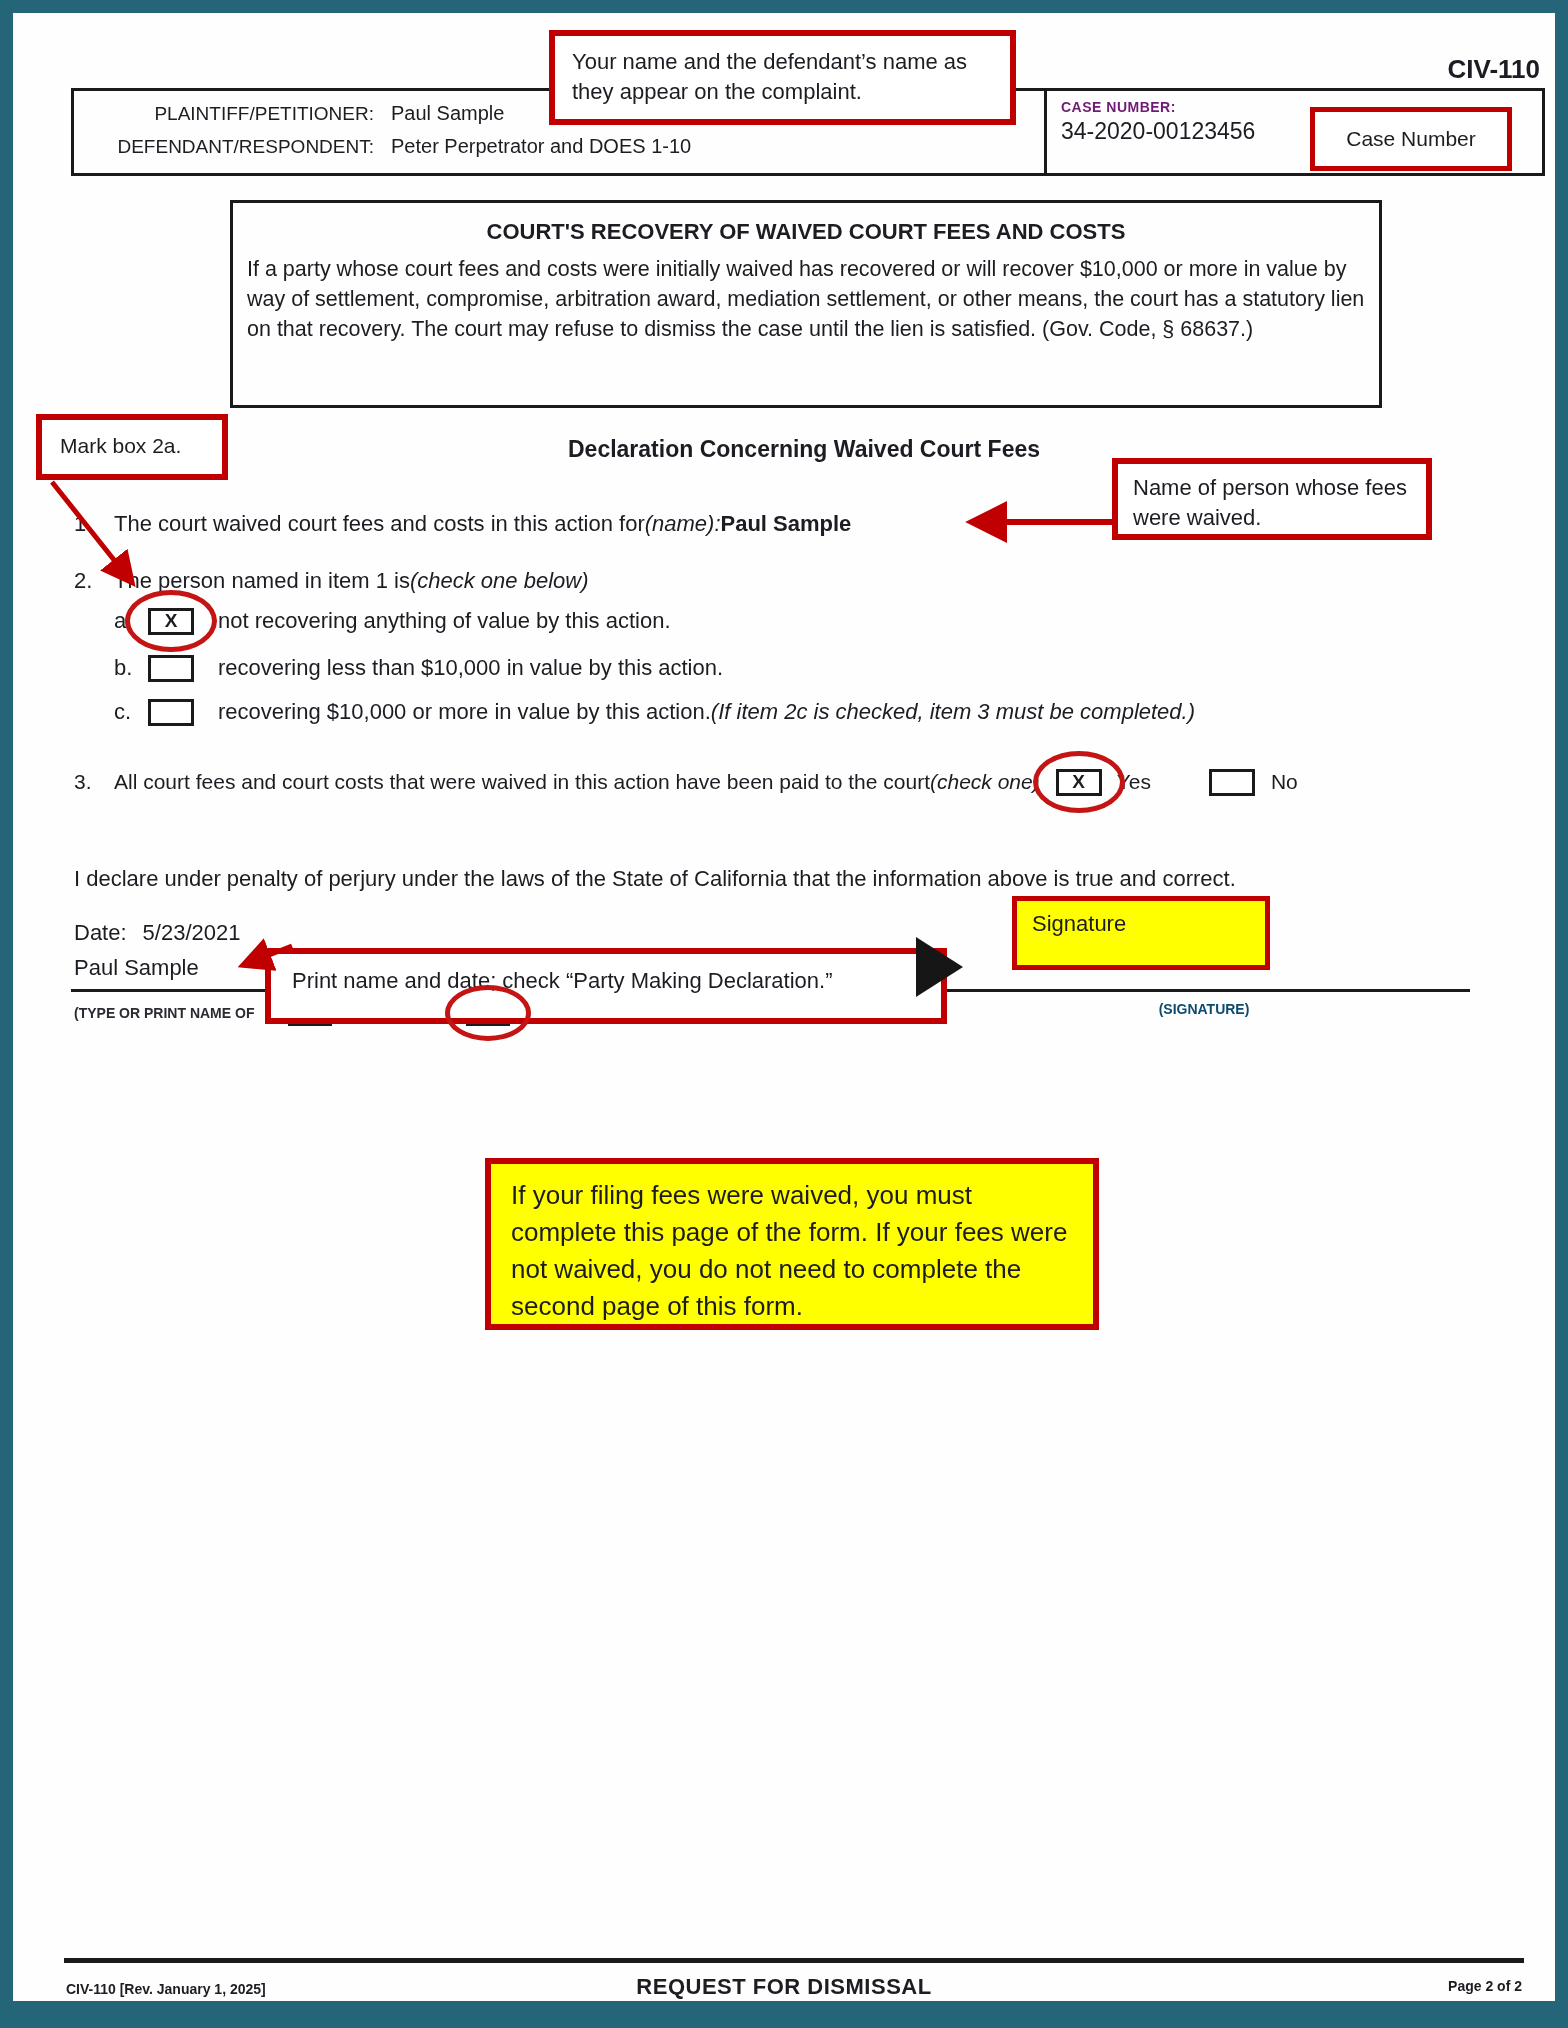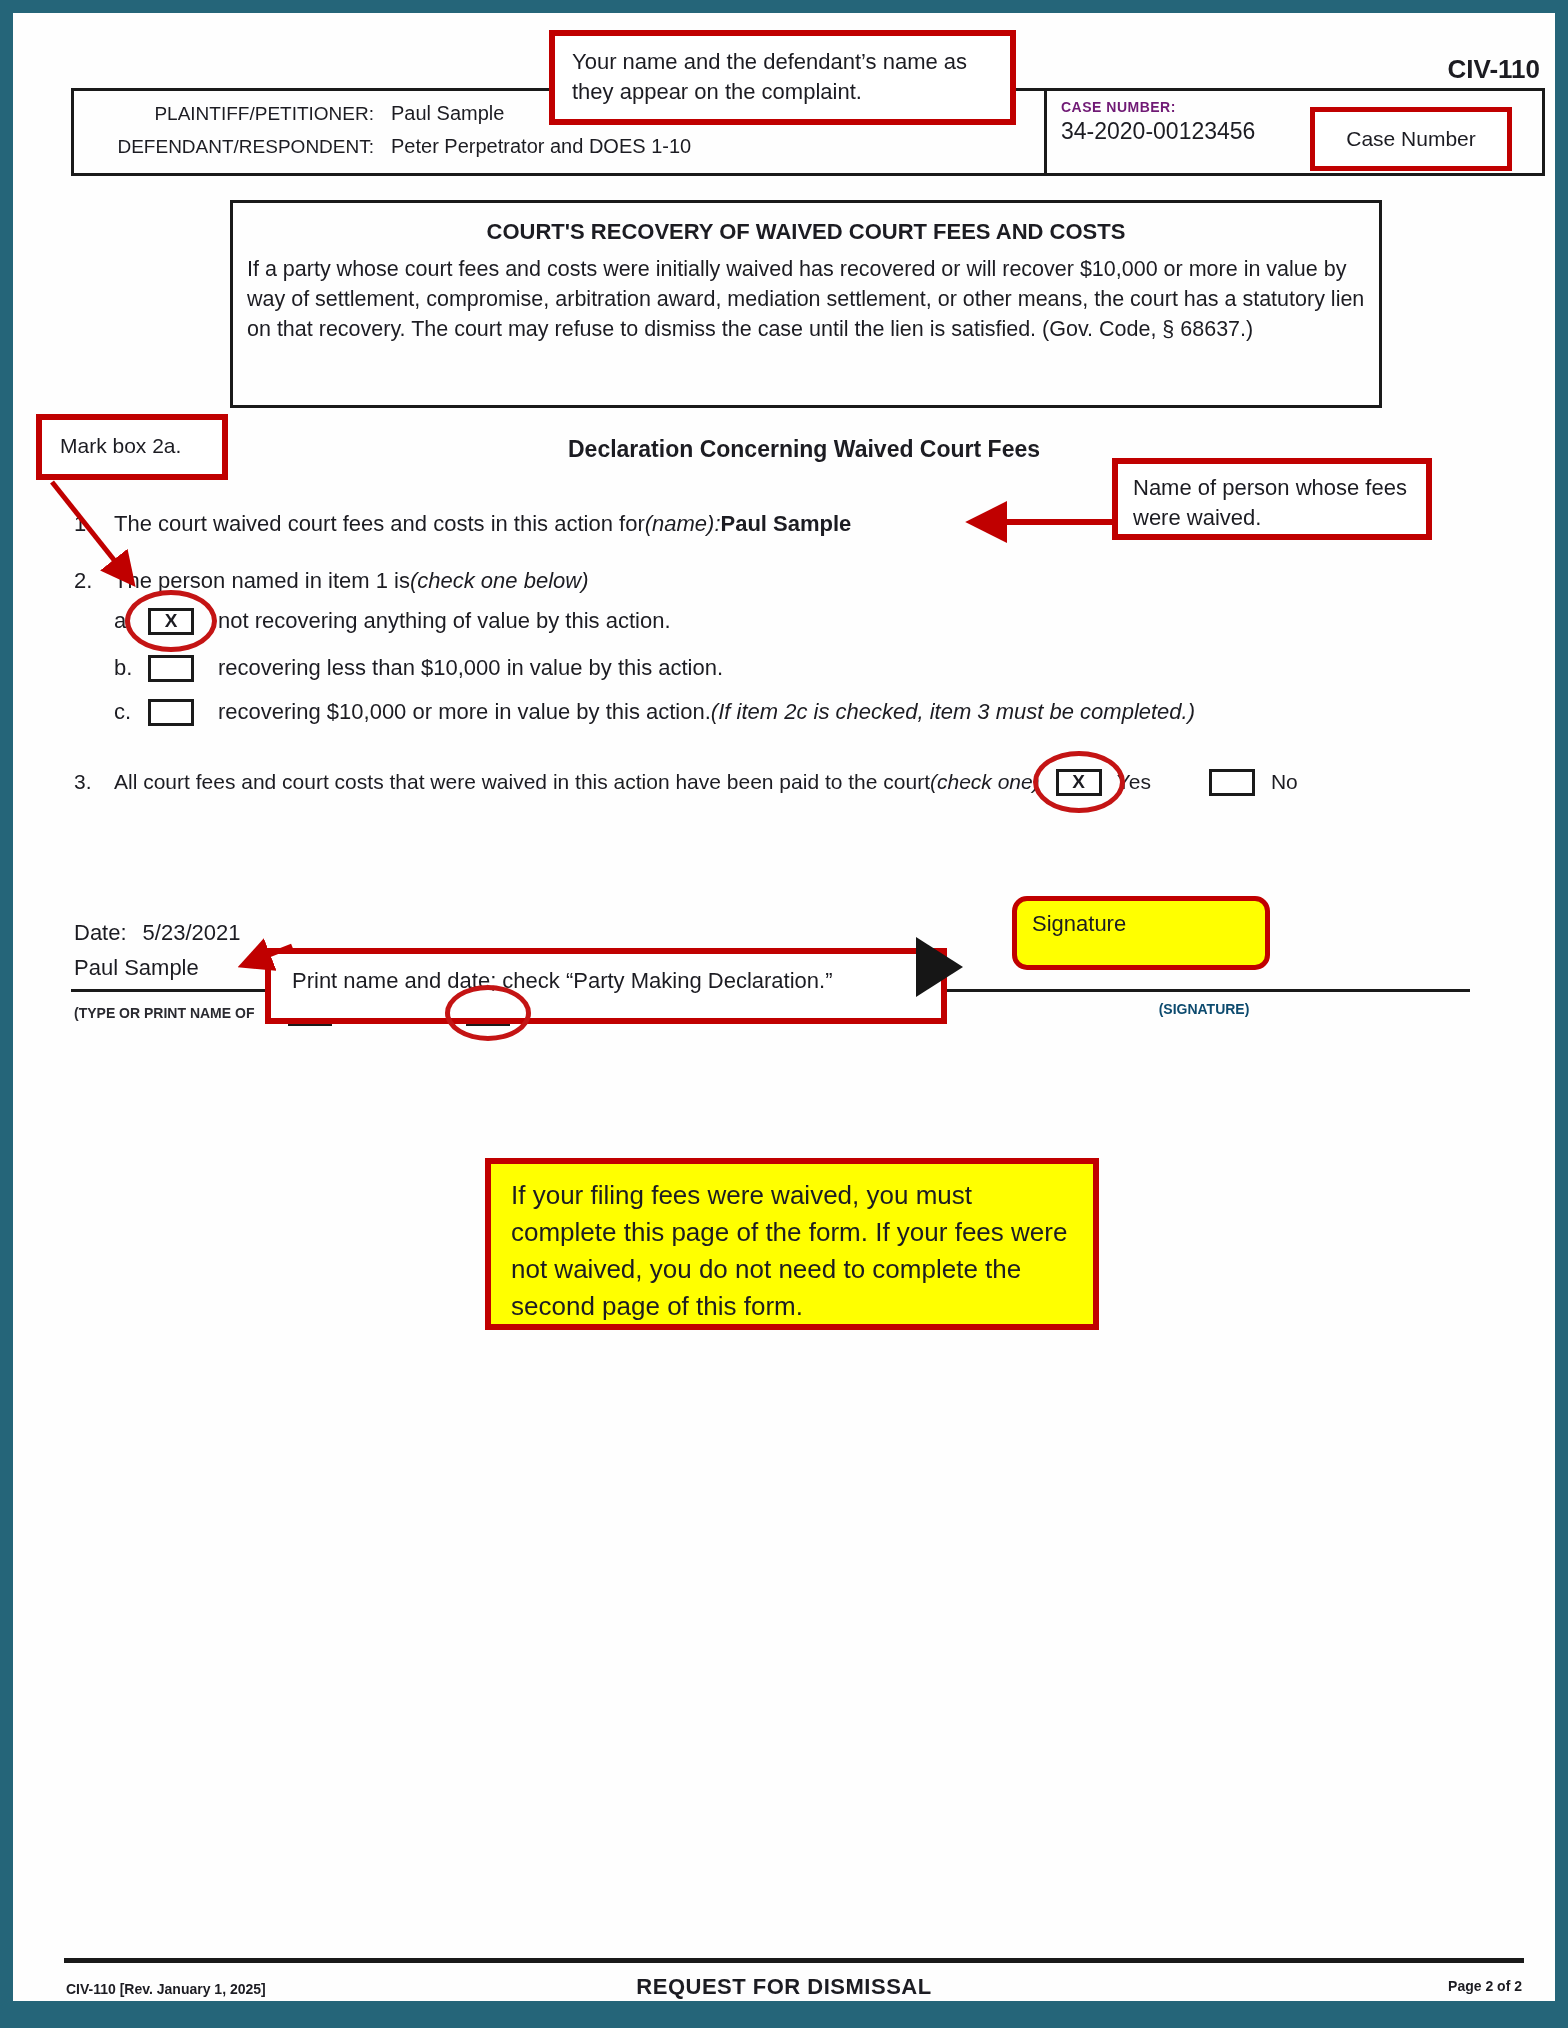--- a/index.html
+++ b/index.html
@@ -122,29 +122,30 @@
     </span>
     <span style="margin-left:15px;">Yes</span>
     <span class="cbwrap" style="margin-left:58px;">
       <span class="cb">
           <span></span>
         </span>
     </span>
     <span style="margin-left:16px;">No</span>
   </div>
 
+  <div class="abs formtext" style="left:74px;top:866px;width:1430px;">I declare under penalty of perjury under the laws of the State of California that the information above is true and correct.</div>
 
   <div class="row formtext" style="left:74px;top:915px;">
     <span>Date:</span>
     <span style="margin-left:16px;">5/23/2021</span>
   </div>
 
   <div class="callout" style="left:265px;top:948px;width:682px;height:76px;padding:14px 0 17px 21px;font-size:22px;">Print name and date; check “Party Making Declaration.”</div>
 
-  <div class="callout yellow" style="left:1012px;top:896px;width:258px;height:74px;border-width:5px;padding:10px 0 0 15px;font-size:22px;border-radius:15px;">Signature</div>
+  <div class="callout yellow" style="left:1012px;top:896px;width:258px;height:74px;border-width:5px;padding:10px 0 0 15px;font-size:22px;">Signature</div>
 
   <div class="abs formtext" style="left:74px;top:955px;">Paul Sample</div>
   <div class="sigline" style="left:71px;top:989px;width:739px;"></div>
 
   <div class="row" style="left:74px;top:997px;font-size:14px;font-weight:bold;color:#2a2a30;height:32px;">
     <span>(TYPE OR PRINT NAME OF</span>
     <span class="cbwrap" style="margin-left:34px;">
       <span class="cb small">
           <span></span>
         </span>

